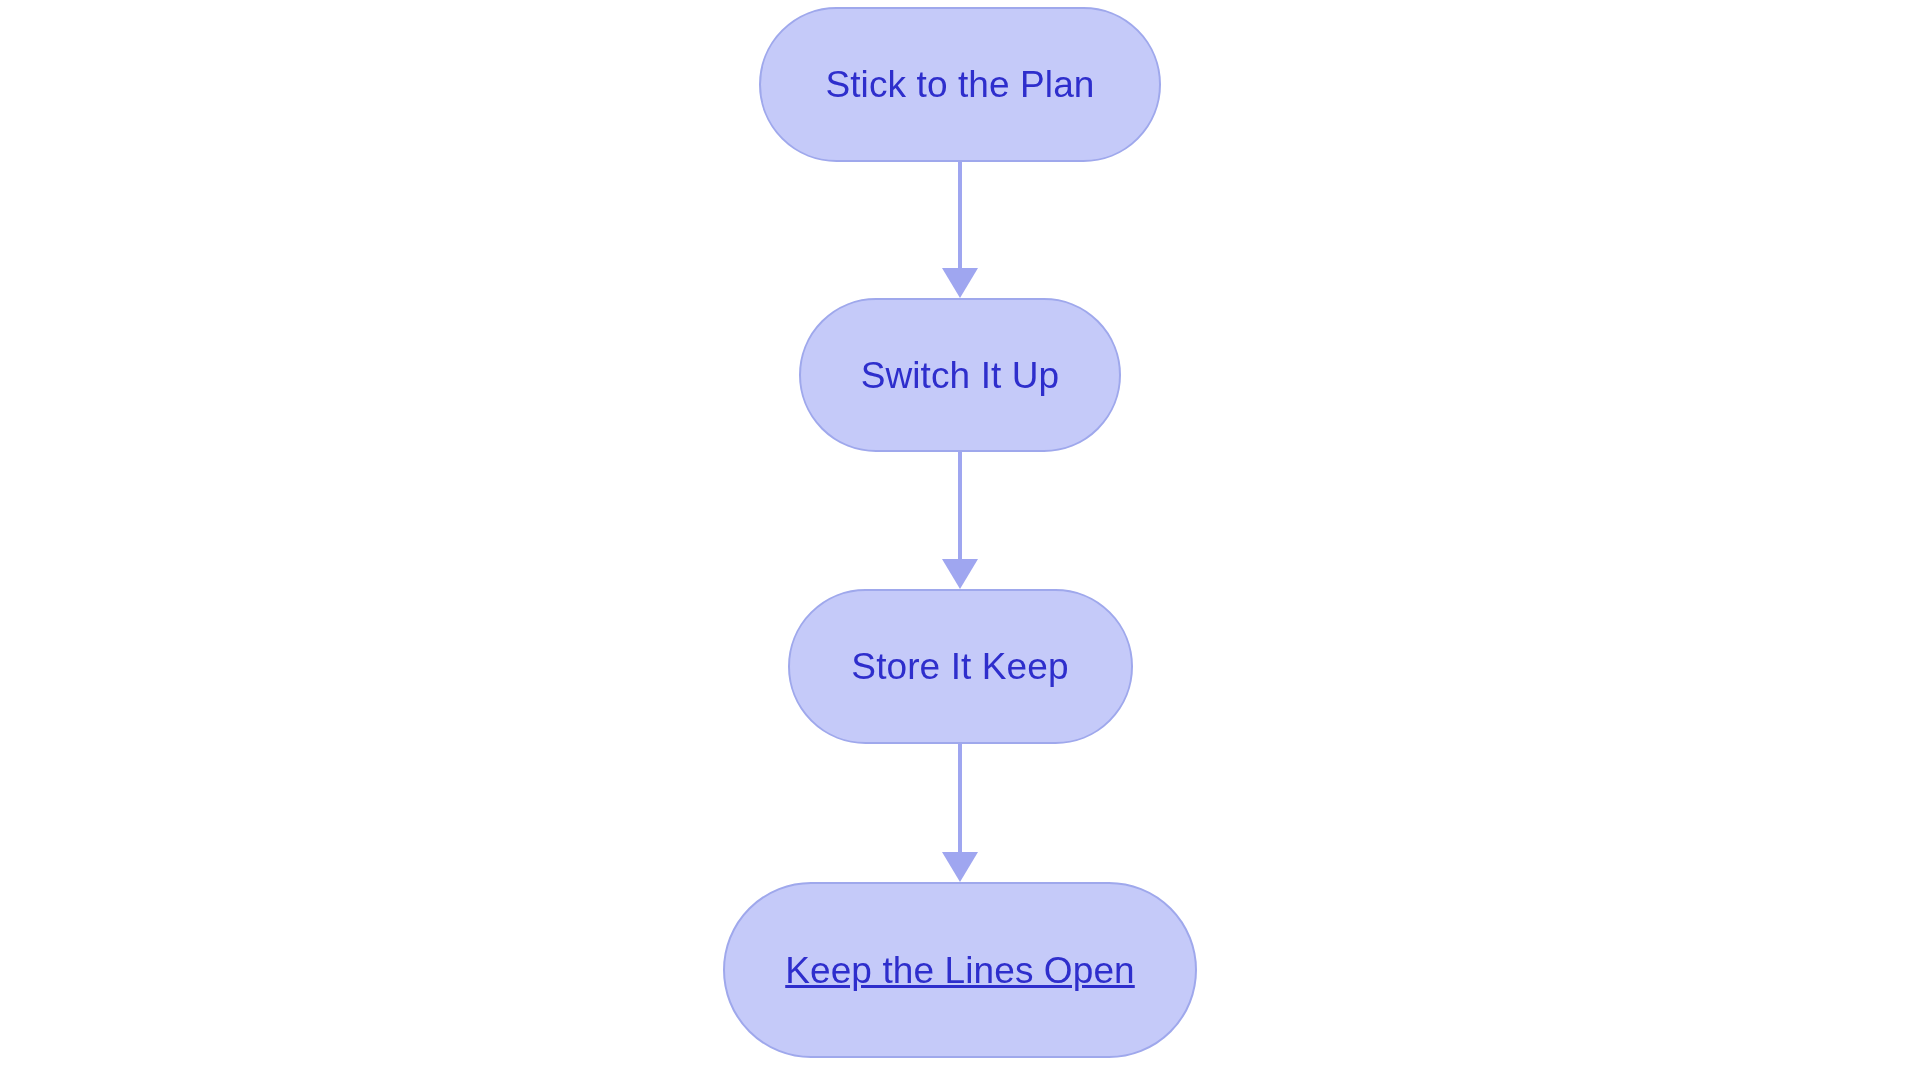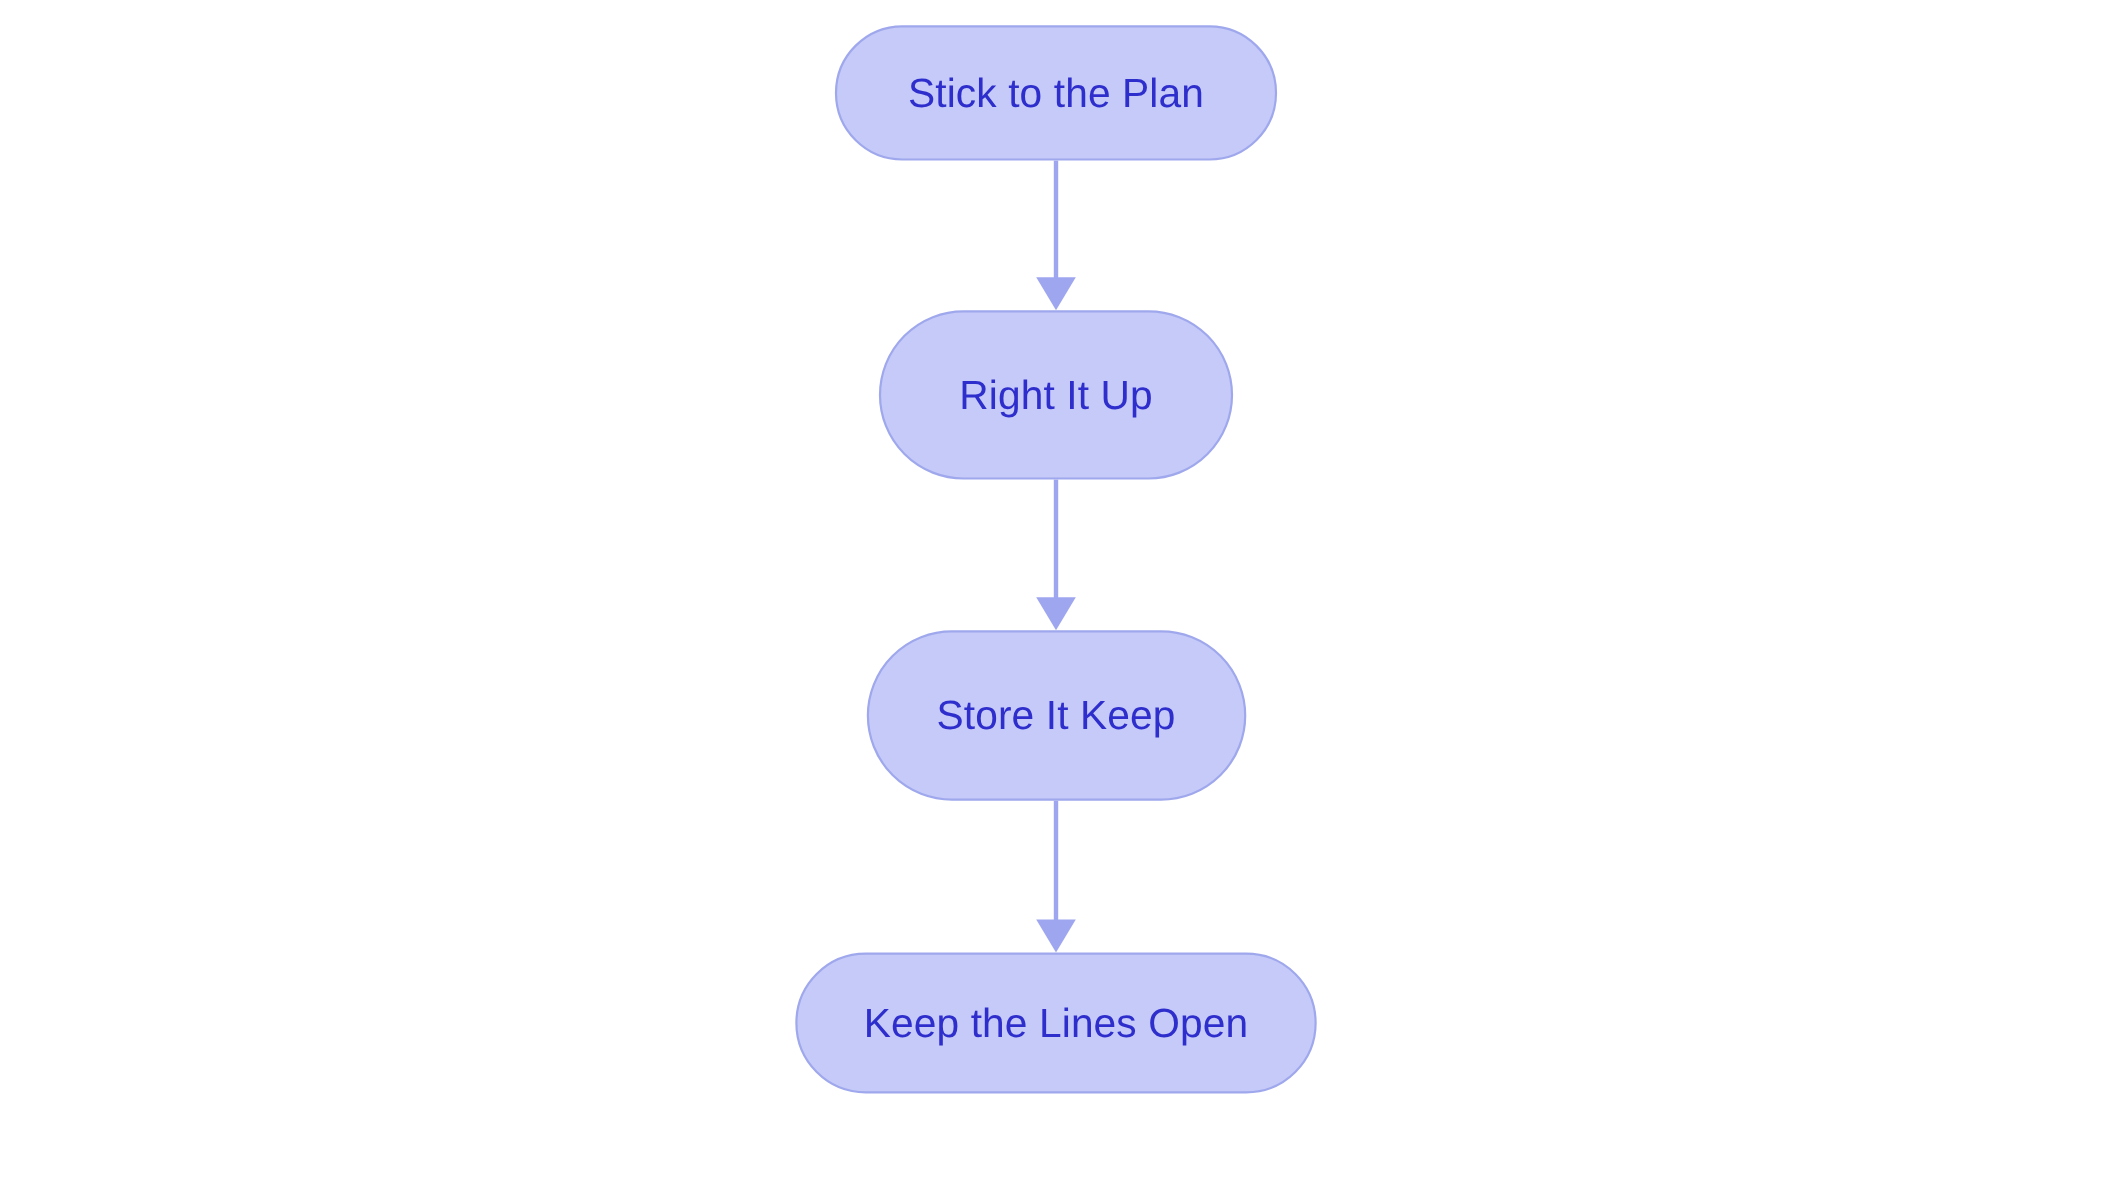--- a/index.html
+++ b/index.html
@@ -47,24 +47,24 @@
     flex: none;
   }
   .node-label {
     font-size: 37px;
     font-weight: 400;
     line-height: 1;
     letter-spacing: 0.1px;
     color: #2e2ecc;
   }
 
-  .node-1 { width: 402px; height: 123px; margin-top: 23px; }
+  .node-1 { width: 402px; height: 155px; margin-top: 7px; }
   .node-2 { width: 322px; height: 154px; }
   .node-3 { width: 345px; height: 155px; }
-  .node-4 { width: 474px; height: 128px; }
+  .node-4 { width: 474px; height: 176px; text-decoration: underline; }
 
   
   .edge {
     position: relative;
     width: 40px;
     flex: none;
     display: flex;
     flex-direction: column;
     align-items: center;
   }
@@ -95,21 +95,21 @@
     <div class="node node-1">
       <span class="node-label">Stick to the Plan</span>
     </div>
 
     <div class="edge edge-1">
       <div class="edge-line"></div>
       <div class="edge-head"></div>
     </div>
 
     <div class="node node-2">
-      <span class="node-label">Right It Up</span>
+      <span class="node-label">Switch It Up</span>
     </div>
 
     <div class="edge edge-2">
       <div class="edge-line"></div>
       <div class="edge-head"></div>
     </div>
 
     <div class="node node-3">
       <span class="node-label">Store It Keep</span>
     </div>

